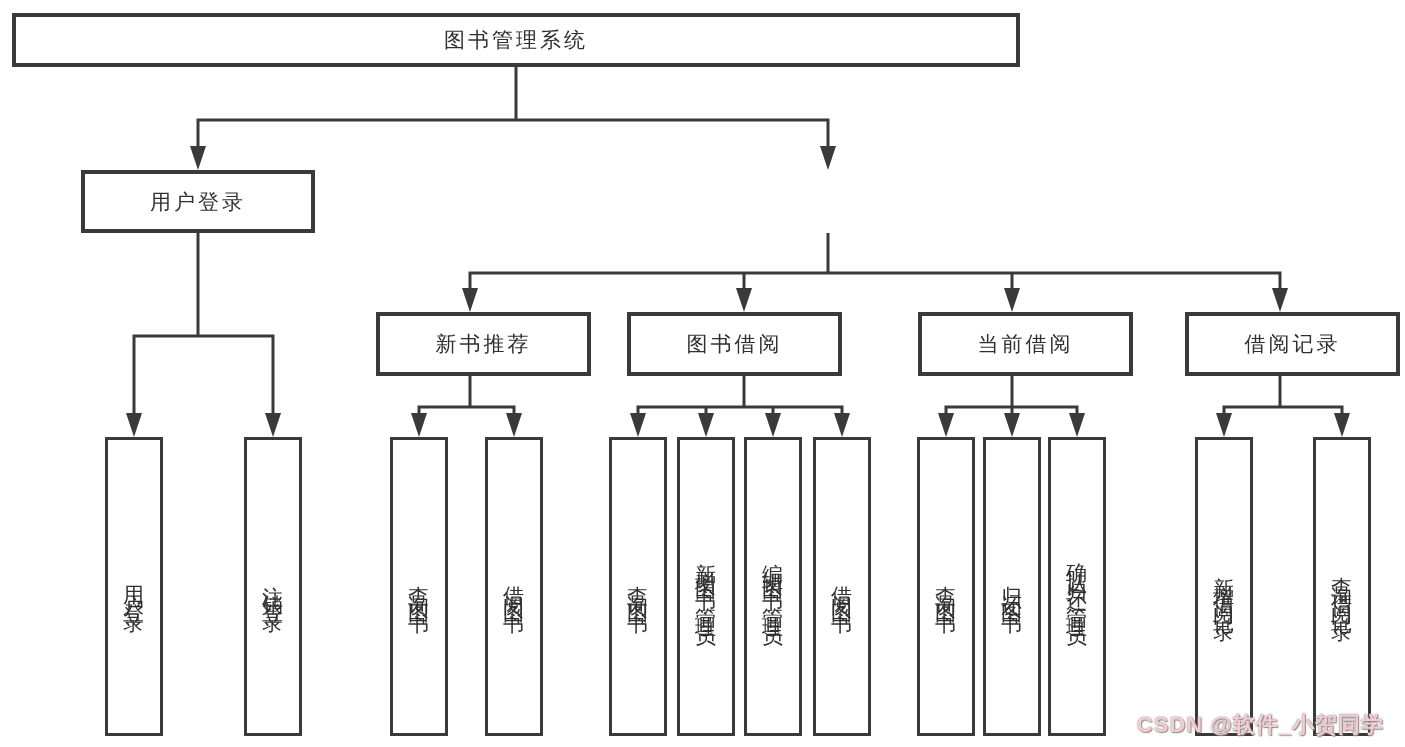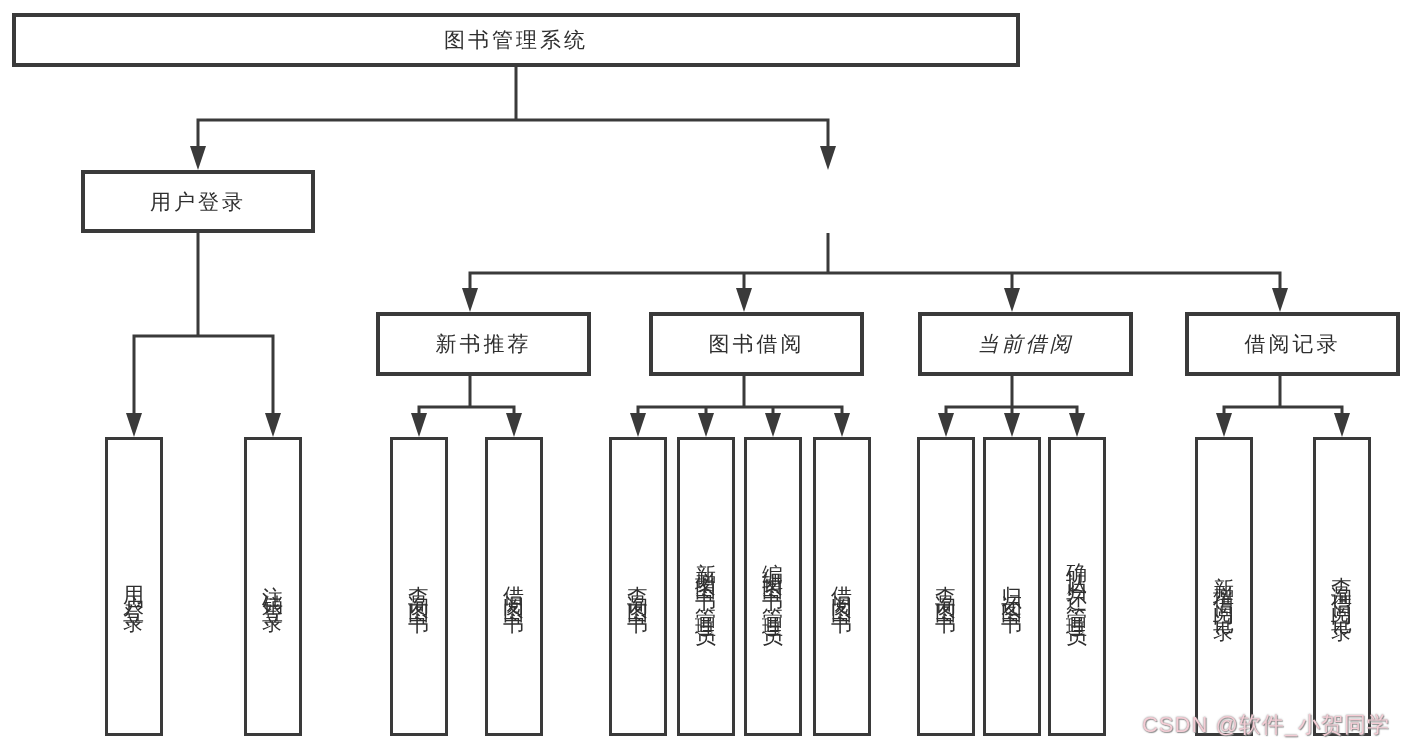--- a/index.html
+++ b/index.html
@@ -69,27 +69,28 @@
     writing-mode: vertical-rl;
     text-orientation: mixed;
     font-size: 21px;
     line-height: 1;
     letter-spacing: 9px;
     color: var(--text, #2f2f2f);
     white-space: nowrap;
   }
   #watermark {
     position: absolute;
-    right: 15px;
+    right: 21px;
     bottom: 7px;
     font-size: 22px;
     letter-spacing: 1px;
     color: var(--watermark, #f3ccd4);
     text-shadow: 0 0 2px #777777, 1px 1px 1px #999999;
     white-space: nowrap;
+    font-weight: bold;
   }
 </style>
 </head>
 <body>
 
 <div id="stage">
 
   <svg id="connectors" width="1405" height="747" viewBox="0 0 1405 747" aria-hidden="true">
 
     <path d="M516 67 V120 M198 148 V120 H828 V148"></path>
@@ -124,22 +125,22 @@
     <path d="M1280 376 V407 M1224 414 V407 H1342 V414"></path>
     <polygon points="1216,413 1232,413 1224,437"></polygon>
     <polygon points="1334,413 1350,413 1342,437"></polygon>
   </svg>
 
   <div class="node root">图书管理系统</div>
 
   <div class="node lvl2" style="left:81px;">用户登录</div>
 
   <div class="node lvl3" style="left:363px;">新书推荐</div>
-  <div class="node lvl3" style="left:636px;">图书借阅</div>
-  <div class="node lvl3" style="left:905px;font-style:italic;">当前借阅</div>
+  <div class="node lvl3" style="left:614px;">图书借阅</div>
+  <div class="node lvl3" style="left:905px;">当前借阅</div>
   <div class="node lvl3" style="left:1172px;">借阅记录</div>
 
   <div class="leaf" style="left:105px;">
     <span class="vtext">用户登录</span>
   </div>
   <div class="leaf" style="left:244px;">
     <span class="vtext">注销登录</span>
   </div>
 
   <div class="leaf" style="left:390px;">

